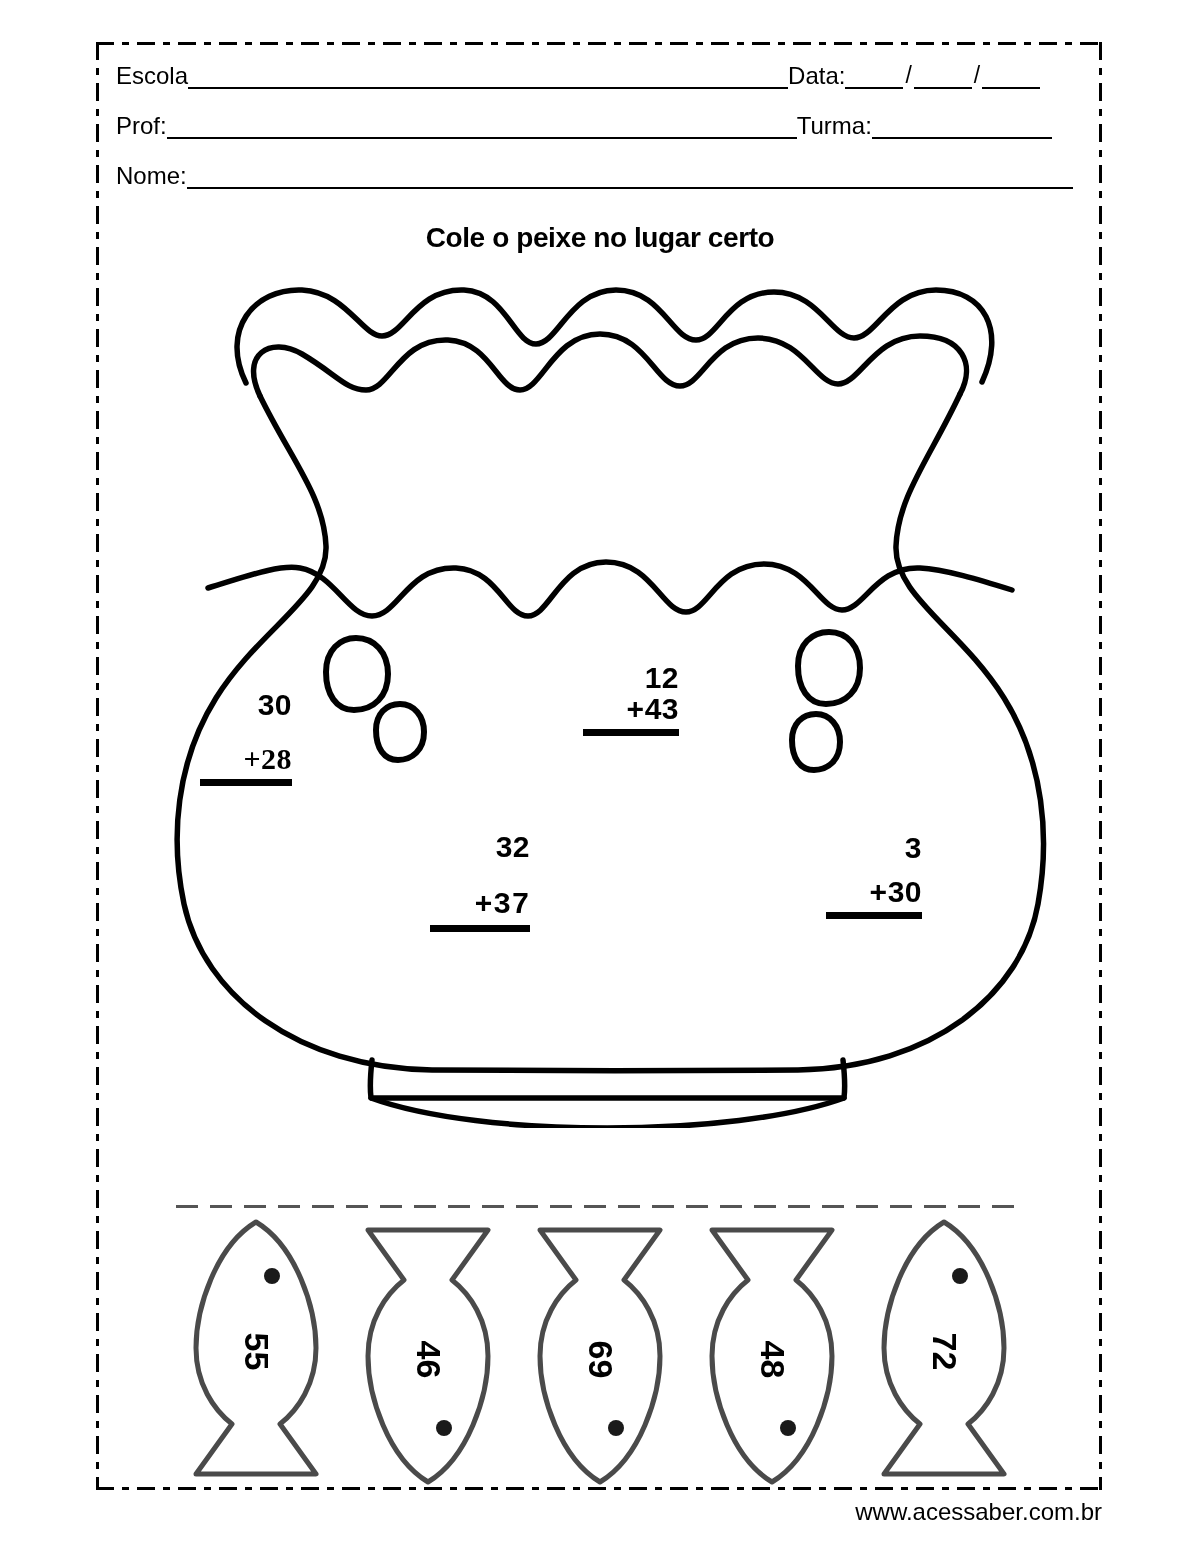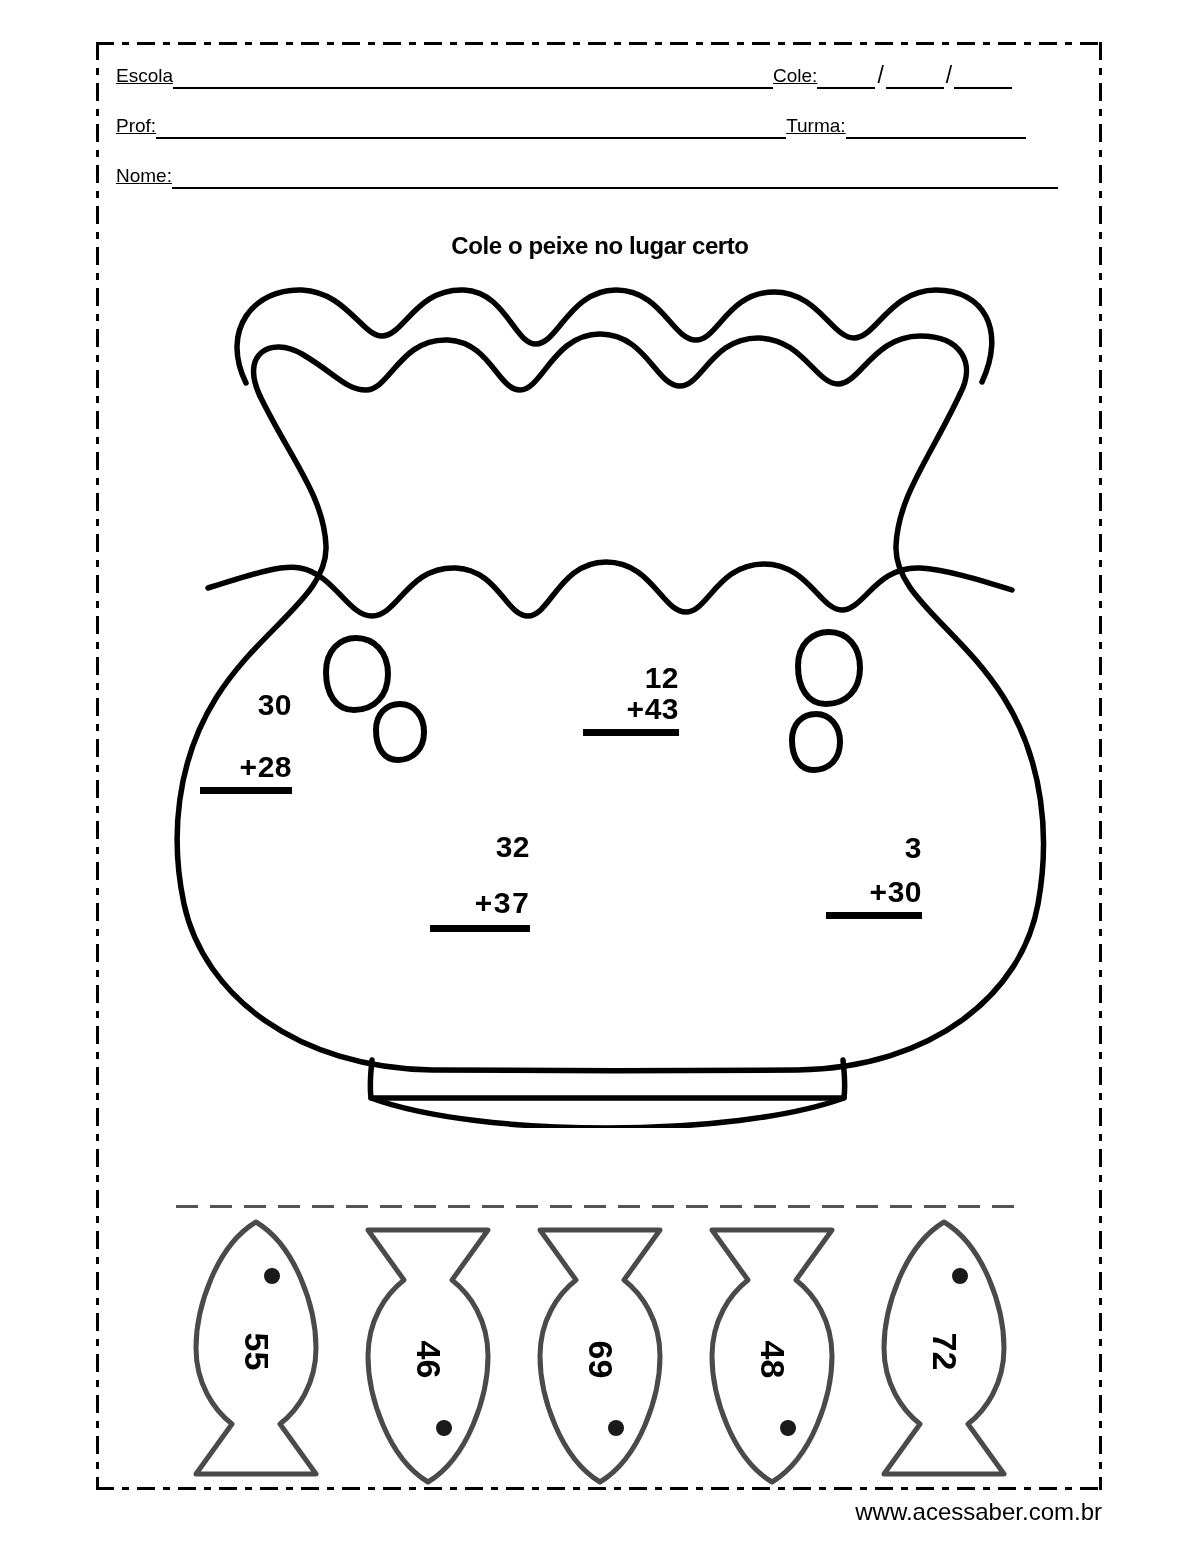--- a/index.html
+++ b/index.html
@@ -25,28 +25,28 @@
     width:3px;top:0;height:100%;
     background-image:repeating-linear-gradient(to bottom,#000 0 18px,transparent 18px 26px,#000 26px 33px,transparent 33px 41px);
   }
   #frame .edge.top{top:0}
   #frame .edge.bottom{bottom:0}
   #frame .edge.left{left:0}
   #frame .edge.right{right:0}
 
   
   .field-row{position:absolute;display:flex;align-items:flex-end;}
-  .flabel{font-size:19px;line-height:27px;white-space:nowrap;text-decoration:underline;}
+  .flabel{font-size:24px;line-height:27px;white-space:nowrap;}
   .fline{border-bottom:2px solid #000;height:22px;}
   .fslash{font-size:23px;line-height:25px;padding:0 2px 1px 2px;}
 
   
   #title{
-    position:absolute;left:0;top:232px;width:1200px;text-align:center;
-    font-size:24px;font-weight:bold;letter-spacing:-0.4px;
+    position:absolute;left:0;top:222px;width:1200px;text-align:center;
+    font-size:28px;font-weight:bold;letter-spacing:-0.4px;
     font-family:"Liberation Sans", sans-serif;
   }
 
   
   #bowl{position:absolute;left:150px;top:278px;width:920px;height:850px;}
   #bowl svg{display:block;width:920px;height:850px;}
 
   
   .prob{position:absolute;font-weight:bold;font-size:30px;line-height:1;
         font-family:"Liberation Sans", sans-serif;}
@@ -82,21 +82,21 @@
   <div id="frame">
     <div class="edge h top"></div>
     <div class="edge h bottom"></div>
     <div class="edge v left"></div>
     <div class="edge v right"></div>
   </div>
 
   <div class="field-row" style="left:116px;top:62px;">
     <span class="flabel">Escola</span>
     <span class="fline" style="width:600px;"></span>
-    <span class="flabel">Cole:</span>
+    <span class="flabel">Data:</span>
     <span class="fline" style="width:58px;"></span>
     <span class="fslash">/</span>
     <span class="fline" style="width:58px;"></span>
     <span class="fslash">/</span>
     <span class="fline" style="width:58px;"></span>
   </div>
 
   <div class="field-row" style="left:116px;top:162px;">
     <span class="flabel">Nome:</span>
     <span class="fline" style="width:886px;"></span>
@@ -190,21 +190,21 @@
                  C680,436 690,448 690,464
                  C690,482 678,492 664,492
                  C650,492 642,480 642,462 Z" stroke-width="6"></path>
       </g>
     </svg>
   </div>
 
 
   <div class="prob" style="left:200px;top:690px;width:92px;">
     <span class="top">30</span>
-    <span class="bot" style="margin-top:32px;">+28</span>
+    <span class="bot" style="margin-top:24px;font-family:Liberation Serif, serif;">+28</span>
     <span class="bar"></span>
   </div>
 
   <div class="prob" style="left:583px;top:663px;width:96px;">
     <span class="top">12</span>
     <span class="bot" style="margin-top:1px;">+43</span>
     <span class="bar"></span>
   </div>
 
   <div class="prob" style="left:430px;top:832px;width:100px;">

